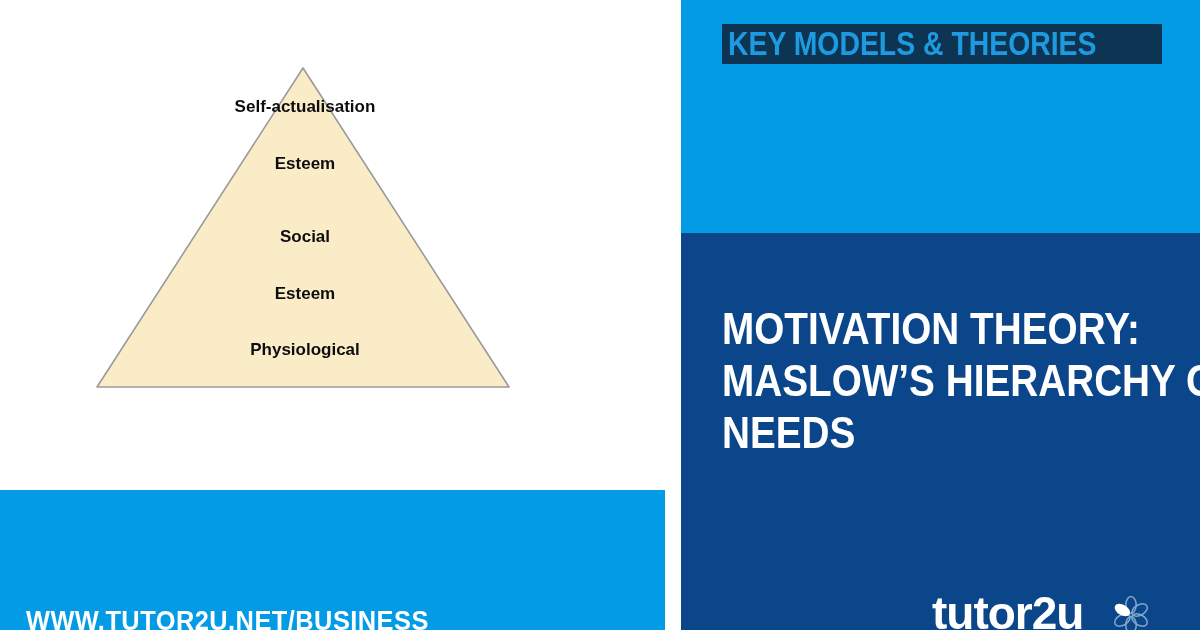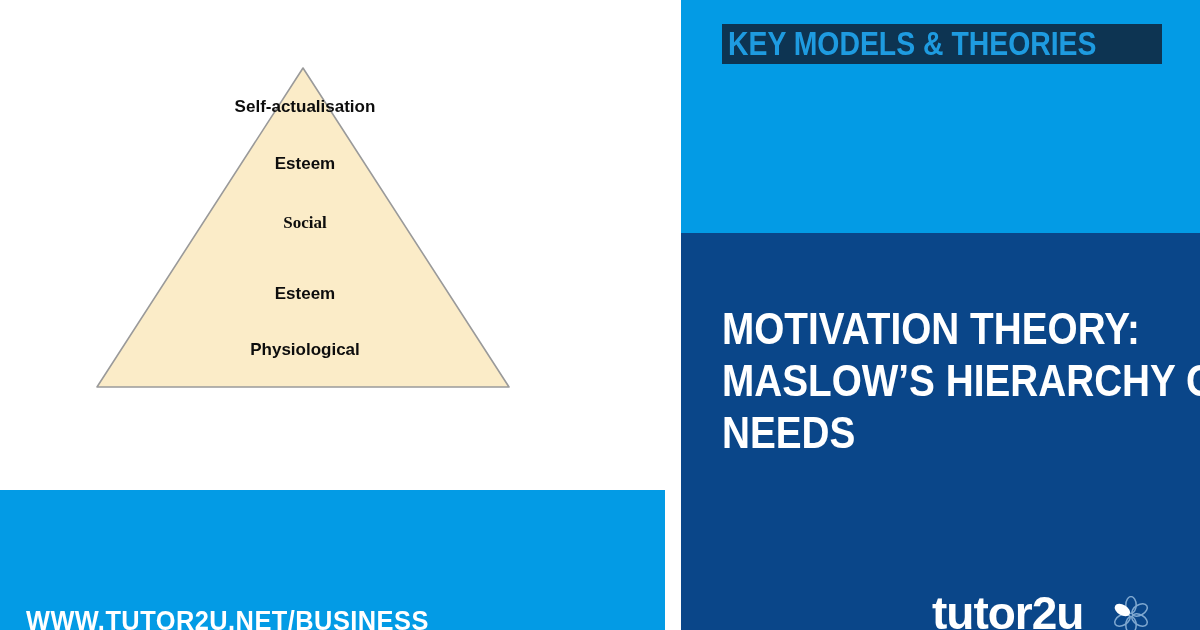--- a/index.html
+++ b/index.html
@@ -77,21 +77,21 @@
     text-align: center;
     color: #0d0d0d;
     font-family: "Liberation Sans", sans-serif;
     font-weight: bold;
     font-size: 17px;
     line-height: 22px;
     white-space: nowrap;
   }
   .pl-0 { top: 36px; }
   .pl-1 { top: 93px; }
-  .pl-2 { top: 152px; font-family: Liberation Serif, serif; }
+  .pl-2 { top: 166px; }
   .pl-3 { top: 223px; }
   .pl-4 { top: 279px; }
 
   
   #right-panel {
     position: absolute;
     left: 665px;
     top: 0;
     width: 535px;
     height: 630px;

